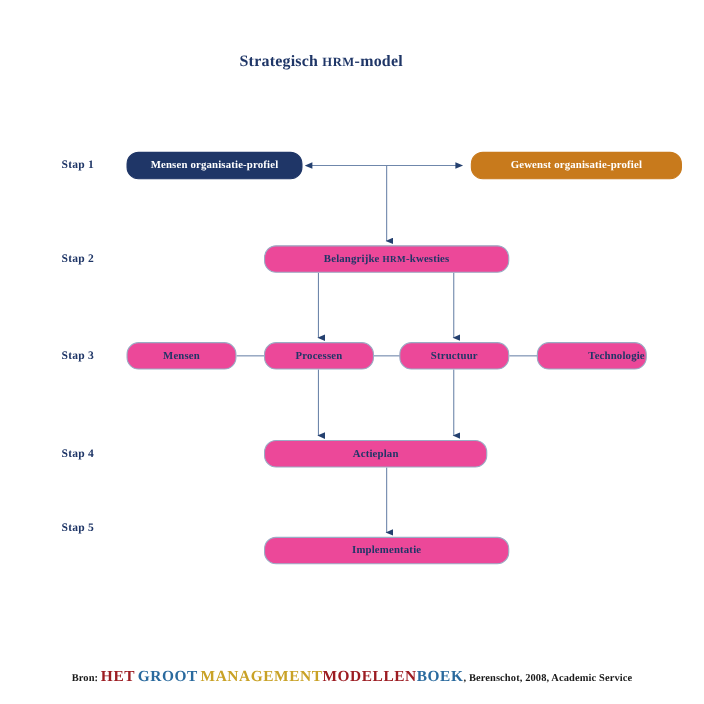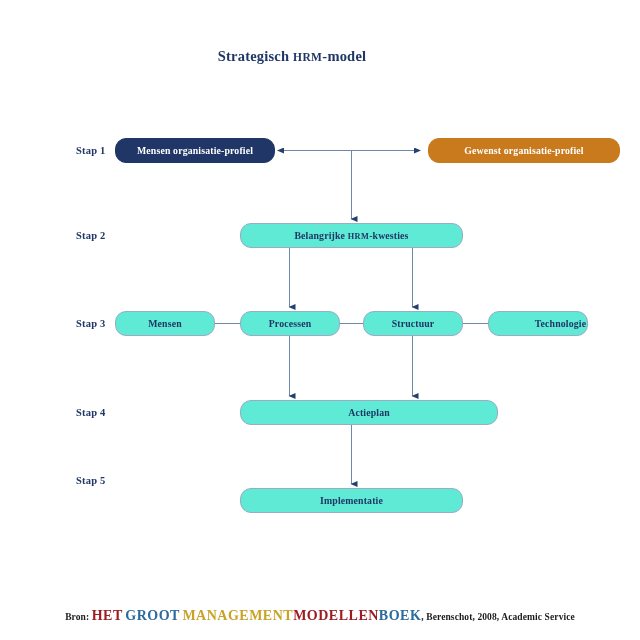--- a/index.html
+++ b/index.html
@@ -43,21 +43,20 @@
   
   .step-label {
     position: absolute;
     left: 56px;
     width: 70px;
     font-size: 10.5px;
     font-weight: bold;
     color: #1f3667;
     text-align: left;
     letter-spacing: 0.2px;
-    margin-left: 20px;
   }
 
   
   .box {
     position: absolute;
     box-sizing: border-box;
     display: flex;
     align-items: center;
     justify-content: center;
     border-radius: 11px;
@@ -70,21 +69,21 @@
     background: #1f3667;
     border: 1px solid #1f3667;
     color: #ffffff;
   }
   .box.filled-orange {
     background: #c87a1c;
     border: 1px solid #c87a1c;
     color: #ffffff;
   }
   .box.outline {
-    background: #5eead4;
+    background: #ec4899;
     border: 1px solid #9aabc4;
     color: #1f3667;
   }
   .box .smallcaps {
     font-size: 8.3px;
     letter-spacing: 0.4px;
   }
 
   
   .footer {
@@ -169,21 +168,21 @@
   <div class="box outline" style="left:240px; top:311px; width:100px; height:25px;">
     <span>Processen</span>
   </div>
   <div class="box outline" style="left:363px; top:311px; width:100px; height:25px;">
     <span>Structuur</span>
   </div>
   <div class="box outline" style="left:488px; top:311px; width:100px; height:25px;padding-left:45px;">
     <span>Technologie</span>
   </div>
 
-  <div class="box outline" style="left:240px; top:400px; width:258px; height:25px;">
+  <div class="box outline" style="left:240px; top:400px; width:203px; height:25px;">
     <span>Actieplan</span>
   </div>
 
   <div class="box outline" style="left:240px; top:488px; width:223px; height:25px;">
     <span>Implementatie</span>
   </div>
 
   <div class="footer"><span class="c-dark">Bron: </span><span class="c-maroon sc">HET</span><span> </span><span class="c-blue sc">GROOT</span><span> </span><span class="c-gold sc">MANAGEMENT</span><span class="c-maroon sc">MODELLEN</span><span class="c-blue sc">BOEK</span><span class="c-dark">, Berenschot, 2008, Academic Service</span></div>
 
 </div>

